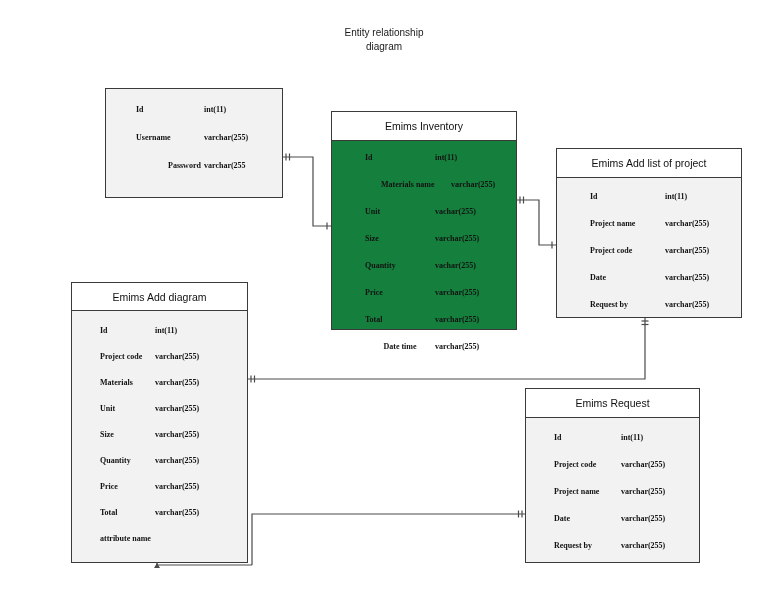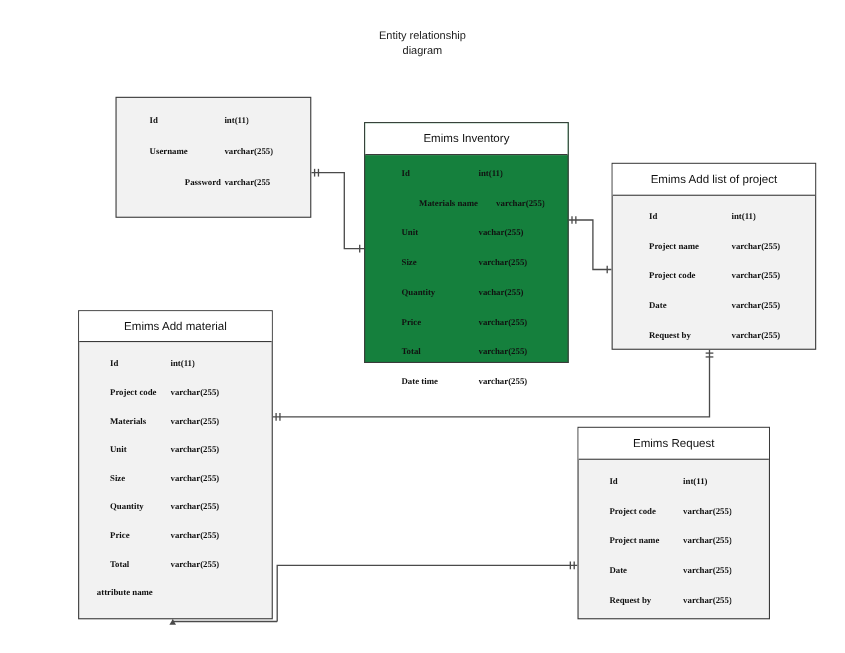--- a/index.html
+++ b/index.html
@@ -142,21 +142,21 @@
           <span class="attr-type">vachar(255)</span>
         </div>
         <div class="attr-row" style="height: 27px;">
           <span class="attr-name" style="margin-left: 33px; width: 70px;">Price</span>
           <span class="attr-type">varchar(255)</span>
         </div>
         <div class="attr-row" style="height: 27px;">
           <span class="attr-name" style="margin-left: 33px; width: 70px;">Total</span>
           <span class="attr-type">varchar(255)</span>
         </div>
-        <div class="attr-row" style="height: 27px;">
+        <div class="attr-row" style="height: 27px; text-align: center;">
           <span class="attr-name" style="margin-left: 33px; width: 70px;">Date time</span>
           <span class="attr-type">varchar(255)</span>
         </div>
       </div>
     </div>
     <div class="entity" style="left: 556px; top: 148px; width: 186px; height: 170px; background: rgb(242, 242, 242); border-color: rgb(58, 58, 58);">
       <div class="entity-header" style="height: 29px; background: rgb(255, 255, 255); border-bottom-color: rgb(58, 58, 58);">Emims Add list of project</div>
       <div class="entity-body" style="padding-top: 5px;">
         <div class="attr-row" style="height: 27px;">
           <span class="attr-name" style="margin-left: 33px; width: 75px;">Id</span>
@@ -174,21 +174,21 @@
           <span class="attr-name" style="margin-left: 33px; width: 75px;">Date</span>
           <span class="attr-type">varchar(255)</span>
         </div>
         <div class="attr-row" style="height: 27px;">
           <span class="attr-name" style="margin-left: 33px; width: 75px;">Request by</span>
           <span class="attr-type">varchar(255)</span>
         </div>
       </div>
     </div>
     <div class="entity" style="left: 71px; top: 282px; width: 177px; height: 281px; background: rgb(242, 242, 242); border-color: rgb(58, 58, 58);">
-      <div class="entity-header" style="height: 28px; background: rgb(255, 255, 255); border-bottom-color: rgb(58, 58, 58);">Emims Add material</div>
+      <div class="entity-header" style="height: 28px; background: rgb(255, 255, 255); border-bottom-color: rgb(58, 58, 58);">Emims Add diagram</div>
       <div class="entity-body" style="padding-top: 6px;">
         <div class="attr-row" style="height: 26px;">
           <span class="attr-name" style="margin-left: 28px; width: 55px;">Id</span>
           <span class="attr-type">int(11)</span>
         </div>
         <div class="attr-row" style="height: 26px;">
           <span class="attr-name" style="margin-left: 28px; width: 55px;">Project code</span>
           <span class="attr-type">varchar(255)</span>
         </div>
         <div class="attr-row" style="height: 26px;">
@@ -209,21 +209,21 @@
         </div>
         <div class="attr-row" style="height: 26px;">
           <span class="attr-name" style="margin-left: 28px; width: 55px;">Price</span>
           <span class="attr-type">varchar(255)</span>
         </div>
         <div class="attr-row" style="height: 26px;">
           <span class="attr-name" style="margin-left: 28px; width: 55px;">Total</span>
           <span class="attr-type">varchar(255)</span>
         </div>
         <div class="attr-row" style="height: 26px;">
-          <span class="attr-name" style="margin-left: 16px; width: 55px;">attribute name</span>
+          <span class="attr-name" style="margin-left: 28px; width: 55px;">attribute name</span>
           <span class="attr-type"></span>
         </div>
       </div>
     </div>
     <div class="entity" style="left: 525px; top: 388px; width: 175px; height: 175px; background: rgb(242, 242, 242); border-color: rgb(58, 58, 58);">
       <div class="entity-header" style="height: 29px; background: rgb(255, 255, 255); border-bottom-color: rgb(58, 58, 58);">Emims Request</div>
       <div class="entity-body" style="padding-top: 6px;">
         <div class="attr-row" style="height: 27px;">
           <span class="attr-name" style="margin-left: 28px; width: 67px;">Id</span>
           <span class="attr-type">int(11)</span>

